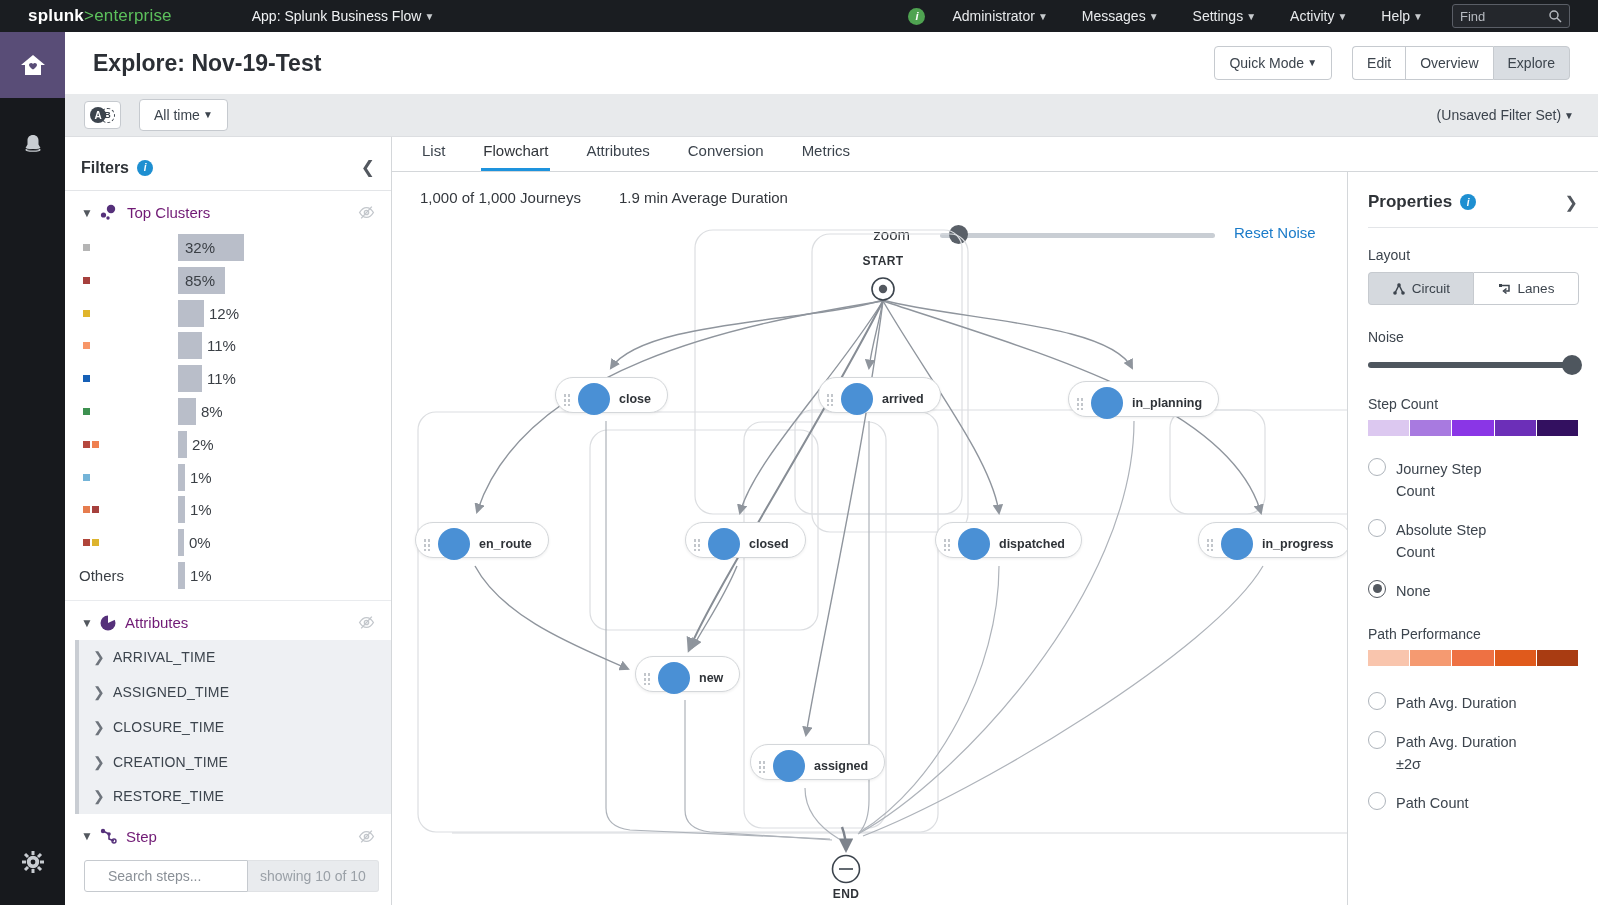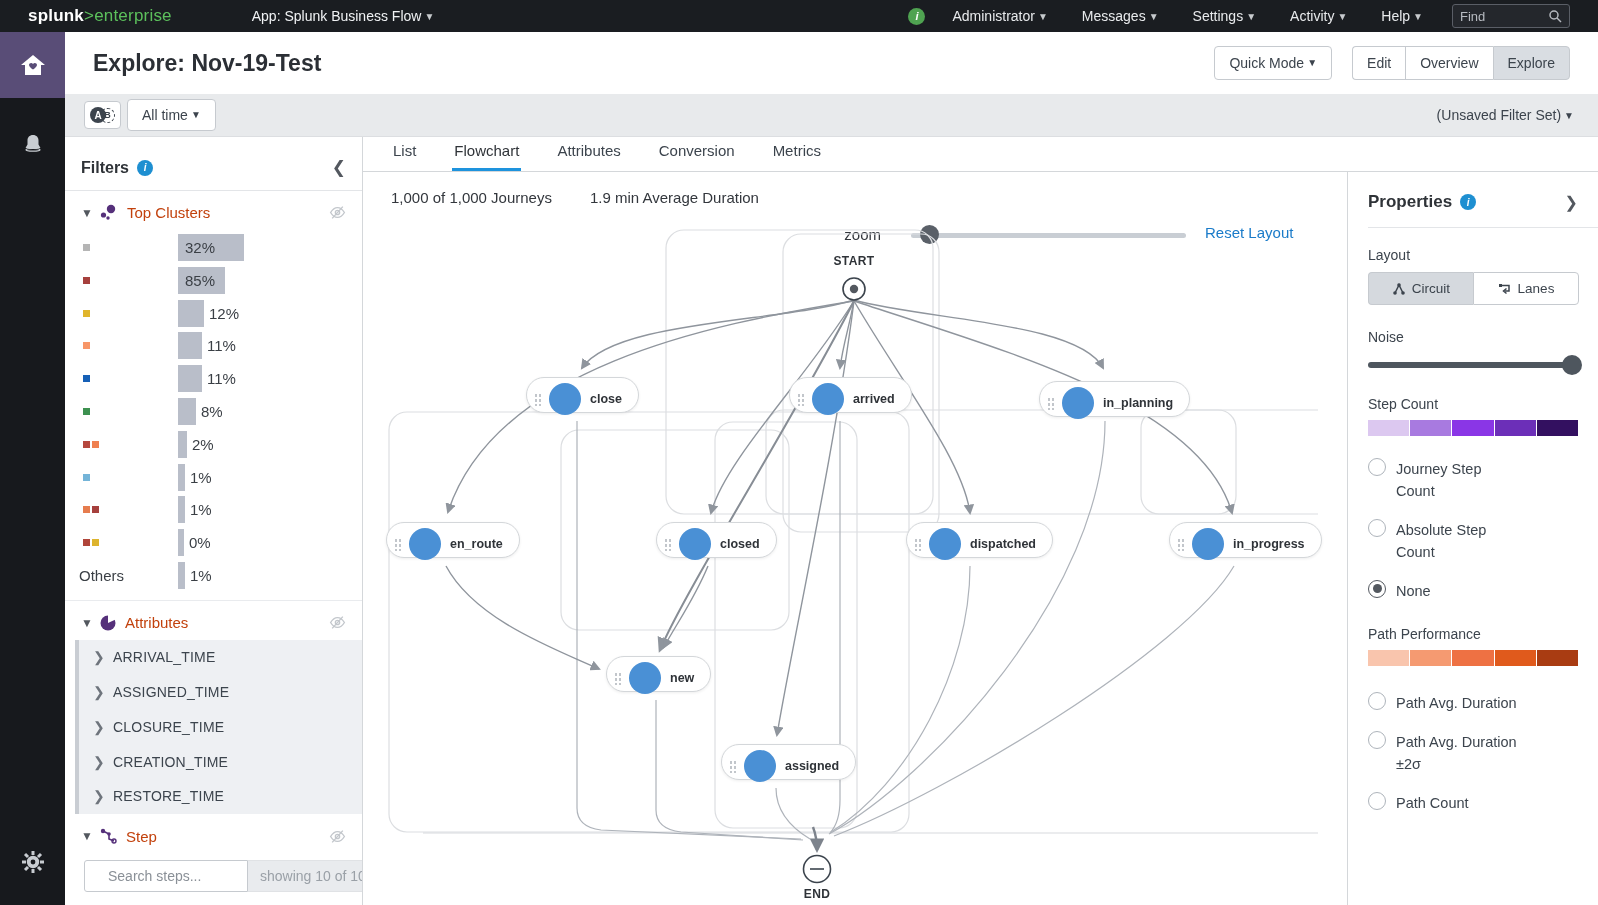--- a/index.html
+++ b/index.html
@@ -37,34 +37,34 @@
   .btn-group .btn { border-radius:0; border-right-width:0; }
   .btn-group .btn:first-child { border-radius:4px 0 0 4px; }
   .btn-group .btn:last-child { border-radius:0 4px 4px 0; border-right-width:1px; }
   .btn.active { background:#d9dde2; }
 
   
   .filterbar { height:43px; background:#e8eaec; display:flex; align-items:center; border-bottom:1px solid #dcdee1; }
   .ab-btn { margin-left:19px; width:37px; height:28px; background:#fff; border:1px solid #c6cacf; border-radius:4px; display:flex; align-items:center; justify-content:center; cursor:pointer; position:relative; }
   .ab-a { width:16px; height:16px; border-radius:50%; background:#3c444d; color:#fff; font-size:10px; font-weight:700; display:flex; align-items:center; justify-content:center; z-index:2; }
   .ab-b { width:15px; height:15px; border-radius:50%; border:1px dashed #3c444d; color:#3c444d; font-size:9px; font-weight:700; display:flex; align-items:center; justify-content:center; margin-left:-6px; background:#fff; }
-  .time-btn { margin-left:6px; }
+  .time-btn { margin-left:18px; }
   .unsaved { margin-left:auto; margin-right:24px; font-size:14px; color:#3c444d; cursor:pointer; }
 
   .content-row { display:flex; flex:1; min-height:0; }
 
   
-  .filters-panel { width:298px; flex:none; border-right:1px solid #d4d7da; background:#fff; position:relative; overflow:hidden; }
+  .filters-panel { width:327px; flex:none; border-right:1px solid #d4d7da; background:#fff; position:relative; overflow:hidden; }
   .fp-header { display:flex; align-items:center; padding:20px 16px 12px 16px; border-bottom:1px solid #e3e5e8; }
   .fp-title { font-size:16px; font-weight:700; color:#2f3338; }
   .iinfo { width:16px; height:16px; border-radius:50%; background:#1e8fd1; color:#fff; font-size:10px; font-weight:700; font-style:italic; display:flex; align-items:center; justify-content:center; margin-left:8px; cursor:pointer; }
   .fp-collapse { margin-left:auto; color:#53585f; font-size:17px; cursor:pointer; }
   .sec-head { display:flex; align-items:center; padding:13px 16px 8px 16px; }
   .sec-chev { color:#53585f; font-size:12px; width:18px; cursor:pointer; }
-  .sec-label { font-size:15px; color:#c2410c; margin-left:8px; }
+  .sec-label { font-size:15px; color:#701a75; margin-left:8px; }
   .sec-eye { margin-left:auto; cursor:pointer; display:flex; }
   .sec-icon { display:flex; }
 
   .crow { position:relative; height:32.8px;padding-left:21px; }
   .csw { position:absolute; left:18px; top:13px; display:flex; gap:2px; }
   .csw span { width:7px; height:7px; display:inline-block; }
   .cname { position:absolute; left:14px; top:8px; font-size:15px; color:#3a3f45; }
   .cbar-wrap { position:absolute; left:113px; top:3px; height:27px; display:flex; align-items:center; position:absolute; }
   .cbar { height:27px; background:#b9bec9; flex:none; }
   .cpct { font-size:15px; color:#3a3f45; margin-left:5px; white-space:nowrap; }
@@ -420,21 +420,21 @@
         <div class="below-tabs">
 
           <div class="canvas">
             <div class="stats">
               <span>1,000 of 1,000 Journeys</span>
               <span>1.9 min Average Duration</span>
             </div>
             <div class="zoom-label">zoom</div>
             <div class="zoom-track"></div>
             <div class="zoom-thumb"></div>
-            <div class="reset-link">Reset Layout</div>
+            <div class="reset-link">Reset Noise</div>
 
             <svg class="flow-svg" width="955" height="733" viewBox="0 0 955 733">
               <defs>
                 <marker id="arw" viewBox="0 0 10 10" refX="8" refY="5" markerWidth="7.5" markerHeight="7.5" orient="auto">
                     <path d="M0 0 L10 5 L0 10 z" fill="#8f959d"></path>
                   </marker>
                 <marker id="arwb" viewBox="0 0 10 10" refX="8" refY="5" markerWidth="6" markerHeight="6" orient="auto">
                     <path d="M0 0 L10 5 L0 10 z" fill="#7d838c"></path>
                   </marker>
               </defs>

